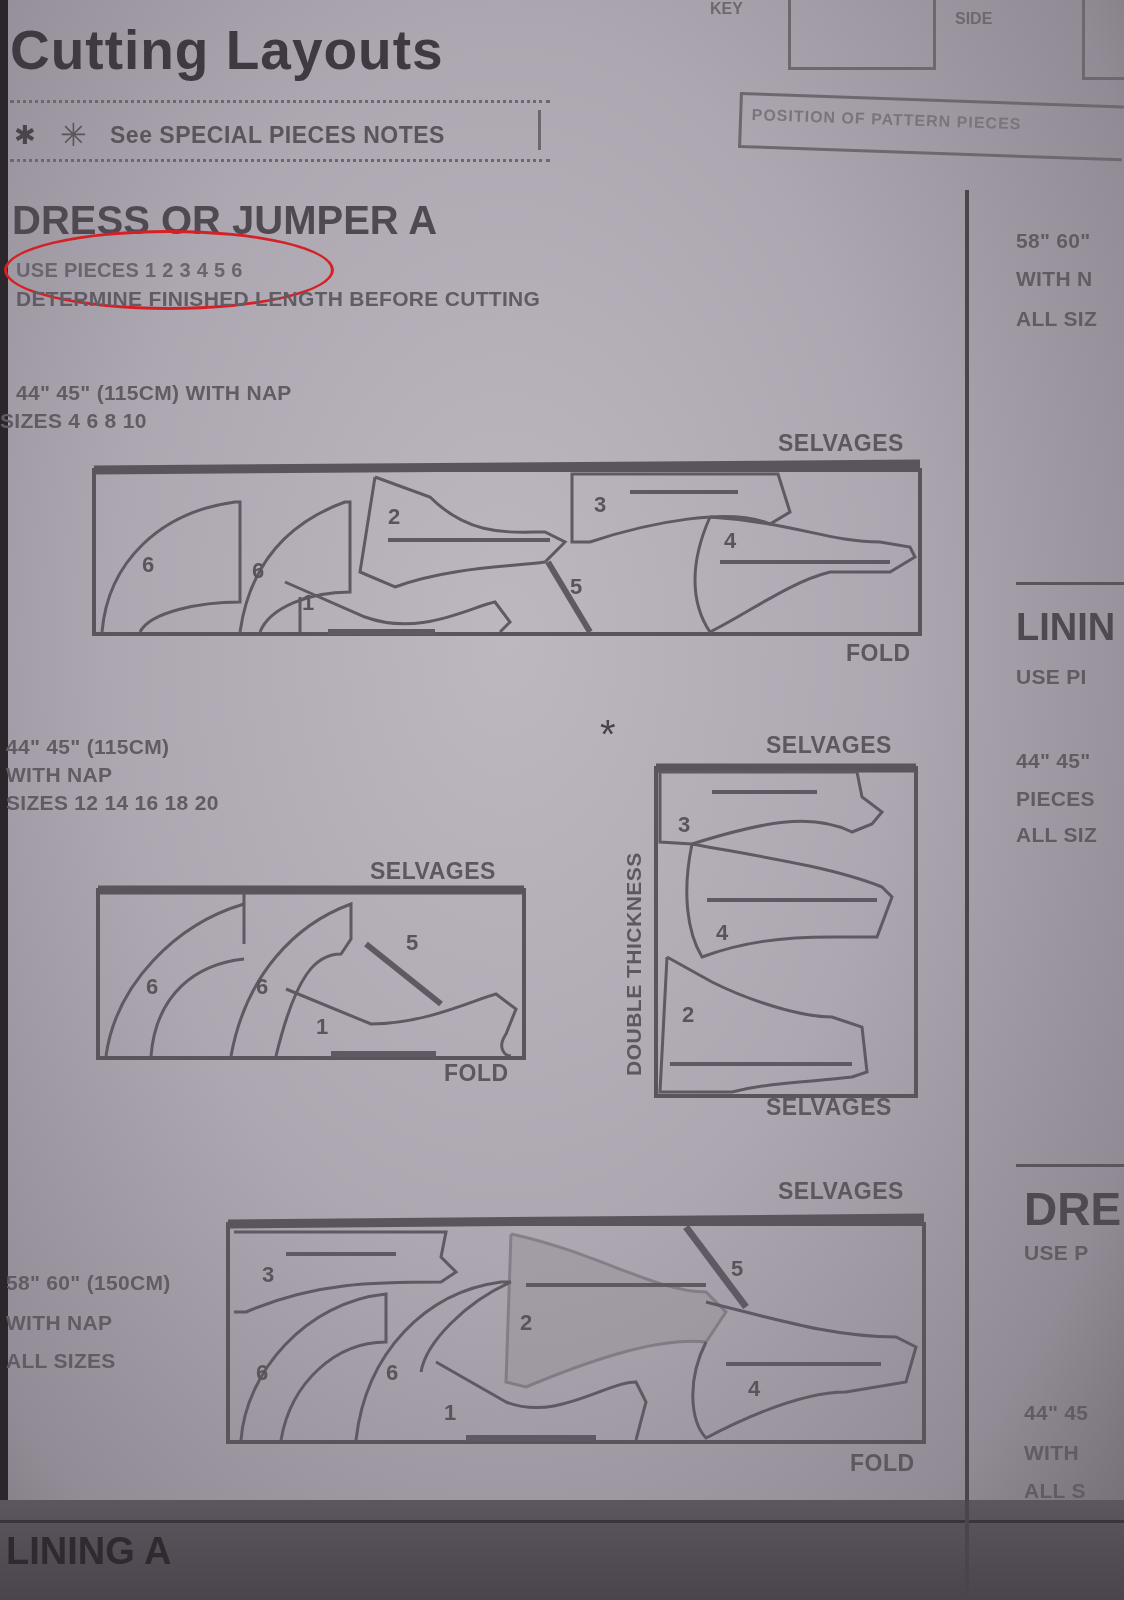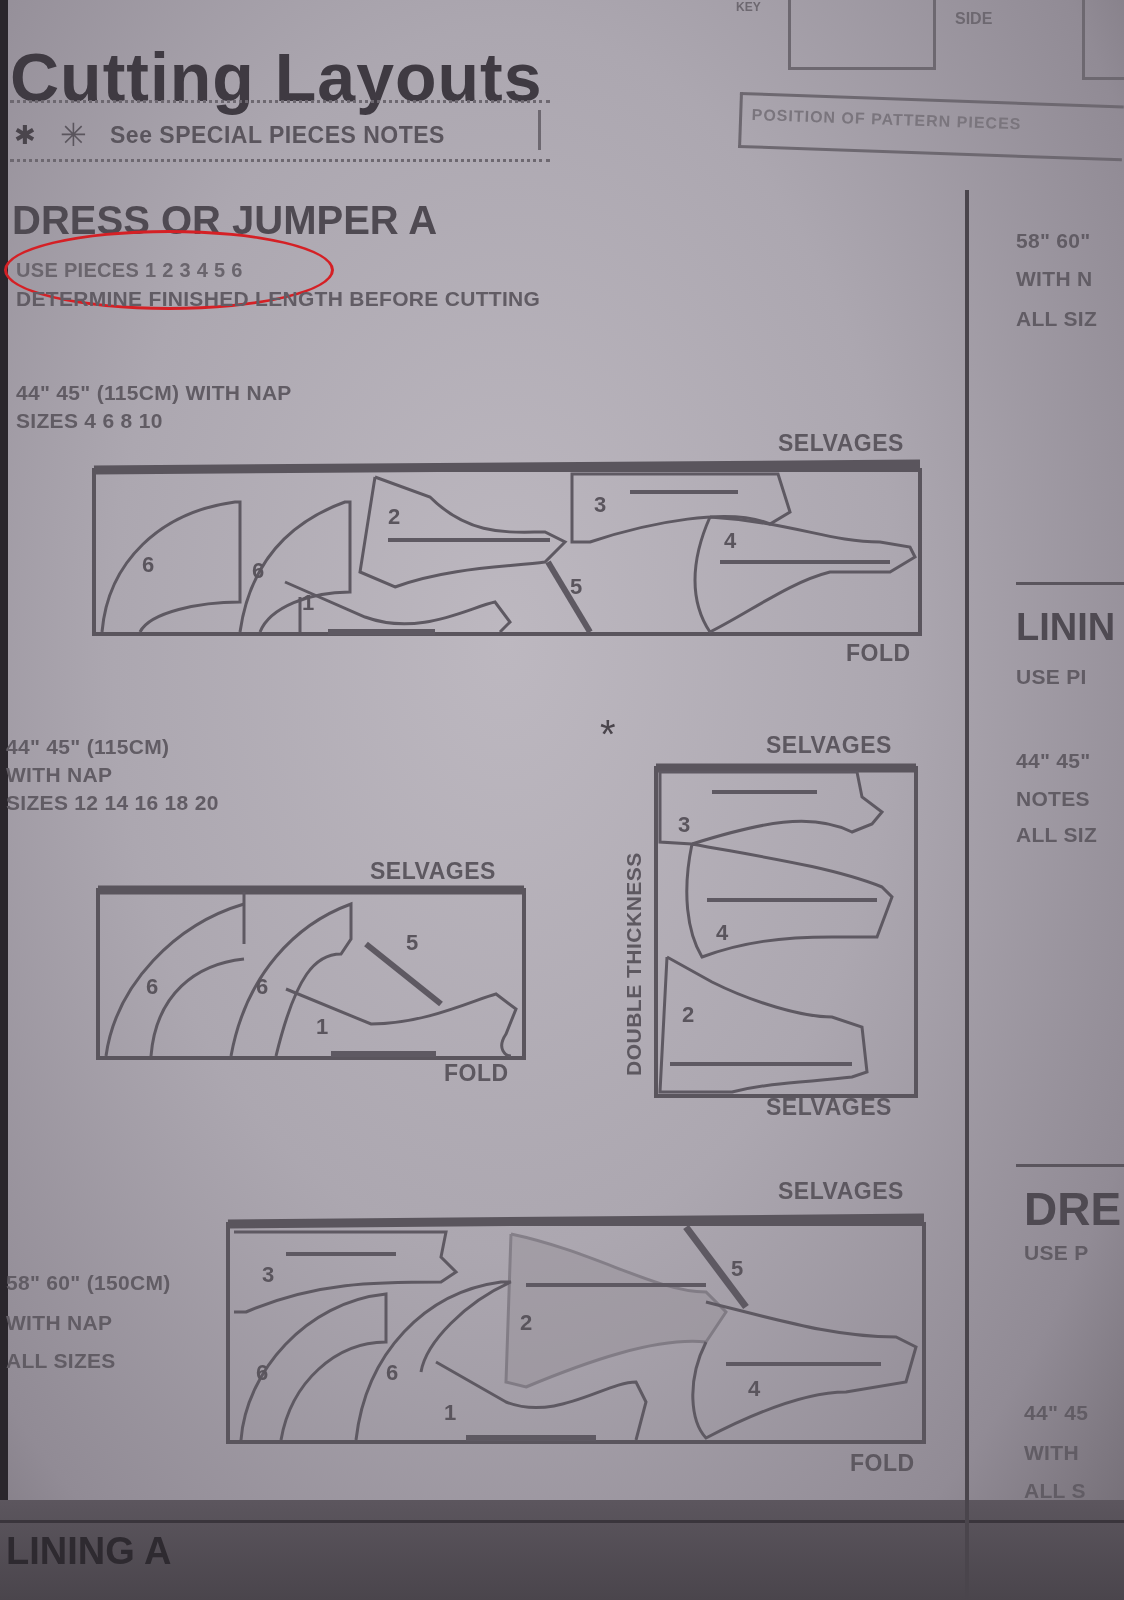--- a/index.html
+++ b/index.html
@@ -11,29 +11,29 @@
   }
   .paper {
     position: absolute; left: 0; top: 0; width: 1124px; height: 1600px;
     background: radial-gradient(ellipse at 45% 40%, #bdb8c0 0%, #aca7b0 45%, #918b95 80%, #6e6870 100%);
     filter: blur(0.6px);
   }
   .left-edge { position:absolute; left:0; top:0; width:8px; height:1600px; background:#2a262c; }
   .bottom-band { position:absolute; left:0; top:1500px; width:1124px; height:100px;
     background: linear-gradient(#5c565e, #4a454c); }
   .abs { position: absolute; }
-  .title { left: 10px; top: 18px; font-size: 68px; font-weight: bold; letter-spacing: 1px; color:#3f3a42;margin-top:20px; }
+  .title { left: 10px; top: 18px; font-size: 55px; font-weight: bold; letter-spacing: 1px; color:#3f3a42; }
   .note-box { left: 10px; top: 100px; width: 540px; height: 62px; border-top: 3px dotted #6d6870; border-bottom: 3px dotted #6d6870; }
   .note-star { left: 14px; top: 120px; font-size: 26px; color:#4a454c; }
   .note-star2 { left: 60px; top: 116px; font-size: 32px; color:#5a555d; }
   .note-text { left: 110px; top: 122px; font-size: 23px; font-weight: bold; color:#5a555d; letter-spacing: 0.5px; }
   .note-end { left: 538px; top: 110px; width: 3px; height: 40px; background:#6d6870; }
 
   .key-box { left: 788px; top: 0; width: 148px; height: 70px; border: 3px solid #6d6870; border-top: none; }
-  .key-label-l { left: 736px; top: 0; font-size: 12px; font-weight:bold; color:#6d6870; }
+  .key-label-l { left: 710px; top: 0; font-size: 16px; font-weight:bold; color:#6d6870; }
   .key-label-r { left: 955px; top: 0; font-size: 16px; font-weight:bold; color:#6d6870;margin-top:10px; }
   .key-box2 { left: 1082px; top: 0; width: 42px; height: 80px; border: 3px solid #6d6870; border-right:none; border-top:none; }
   .banner { left: 740px; top: 92px; width: 384px; height: 56px; border: 3px solid #6d6870; border-right: none; transform: rotate(2deg); transform-origin: left top; }
   .banner-text { left: 752px; top: 106px; font-size: 16px; font-weight: bold; color:#7a757d; letter-spacing: 1px; transform: rotate(2deg); transform-origin: left top; white-space: nowrap; }
 
   .section-title { font-size: 40px; font-weight: bold; color:#4f4a52; }
   .small { font-size: 21px; font-weight: bold; color: #615c64; letter-spacing: 0.3px; line-height: 1.2; white-space: nowrap; }
   .label { font-size: 23px; font-weight: bold; color: #5d5860; letter-spacing: 0.5px; }
   .highlight-oval { left: 4px; top: 230px; width: 330px; height: 80px; border: 3px solid #d52025; border-radius: 50%; }
 
@@ -67,21 +67,21 @@
 <div class="abs key-box2"></div>
 <div class="abs banner"></div>
 <div class="abs banner-text">POSITION OF PATTERN PIECES</div>
 
 <div class="abs section-title" style="left:12px; top:198px;">DRESS OR JUMPER A</div>
 <div class="abs small" style="left:16px; top:258px; font-size:20px; color:#6a656d;">USE PIECES 1 2 3 4 5 6</div>
 <div class="abs highlight-oval"></div>
 <div class="abs small" style="left:16px; top:286px;">DETERMINE FINISHED LENGTH BEFORE CUTTING</div>
 
 <div class="abs small" style="left:16px; top:380px;">44" 45" (115CM) WITH NAP</div>
-<div class="abs small" style="left:16px; top:408px;">SIZES 4 6 8 10</div>
+<div class="abs small" style="left:0; top:408px;">SIZES 4 6 8 10</div>
 <div class="abs label" style="left:778px; top:430px;">SELVAGES</div>
 <div class="abs label" style="left:846px; top:640px;">FOLD</div>
 
 <svg class="layout" style="left:90px; top:462px;" width="835" height="175">
   <line class="sel" x1="4" y1="8" x2="830" y2="2"></line>
   <rect class="frame" x="4" y="8" width="826" height="164"></rect>
 
   <path class="pc" d="M12,170 C18,100 70,50 145,40 L150,40 L150,140 C110,140 60,150 50,170"></path>
 
   <path class="pc" d="M150,170 C160,100 200,60 255,40 L260,40 L260,130 C220,130 180,145 170,170"></path>
@@ -185,21 +185,21 @@
 <div class="abs divider-v"></div>
 
 <div class="abs small" style="left:1016px; top:228px;">58" 60"</div>
 <div class="abs small" style="left:1016px; top:266px;">WITH N</div>
 <div class="abs small" style="left:1016px; top:306px;">ALL SIZ</div>
 
 <div class="abs right-col-line" style="left:1016px; top:582px; width:108px;"></div>
 <div class="abs section-title" style="left:1016px; top:606px; font-size:38px;">LININ</div>
 <div class="abs small" style="left:1016px; top:664px;">USE PI</div>
 <div class="abs small" style="left:1016px; top:748px;">44" 45"</div>
-<div class="abs small" style="left:1016px; top:786px;">NOTES</div>
+<div class="abs small" style="left:1016px; top:786px;">PIECES</div>
 <div class="abs small" style="left:1016px; top:822px;">ALL SIZ</div>
 
 <div class="abs right-col-line" style="left:1016px; top:1164px; width:108px;"></div>
 <div class="abs section-title" style="left:1024px; top:1182px; font-size:46px;">DRE</div>
 <div class="abs small" style="left:1024px; top:1240px;">USE P</div>
 <div class="abs small" style="left:1024px; top:1400px;">44" 45</div>
 <div class="abs small" style="left:1024px; top:1440px;">WITH</div>
 <div class="abs small" style="left:1024px; top:1478px;">ALL S</div>
 
 </body></html>

